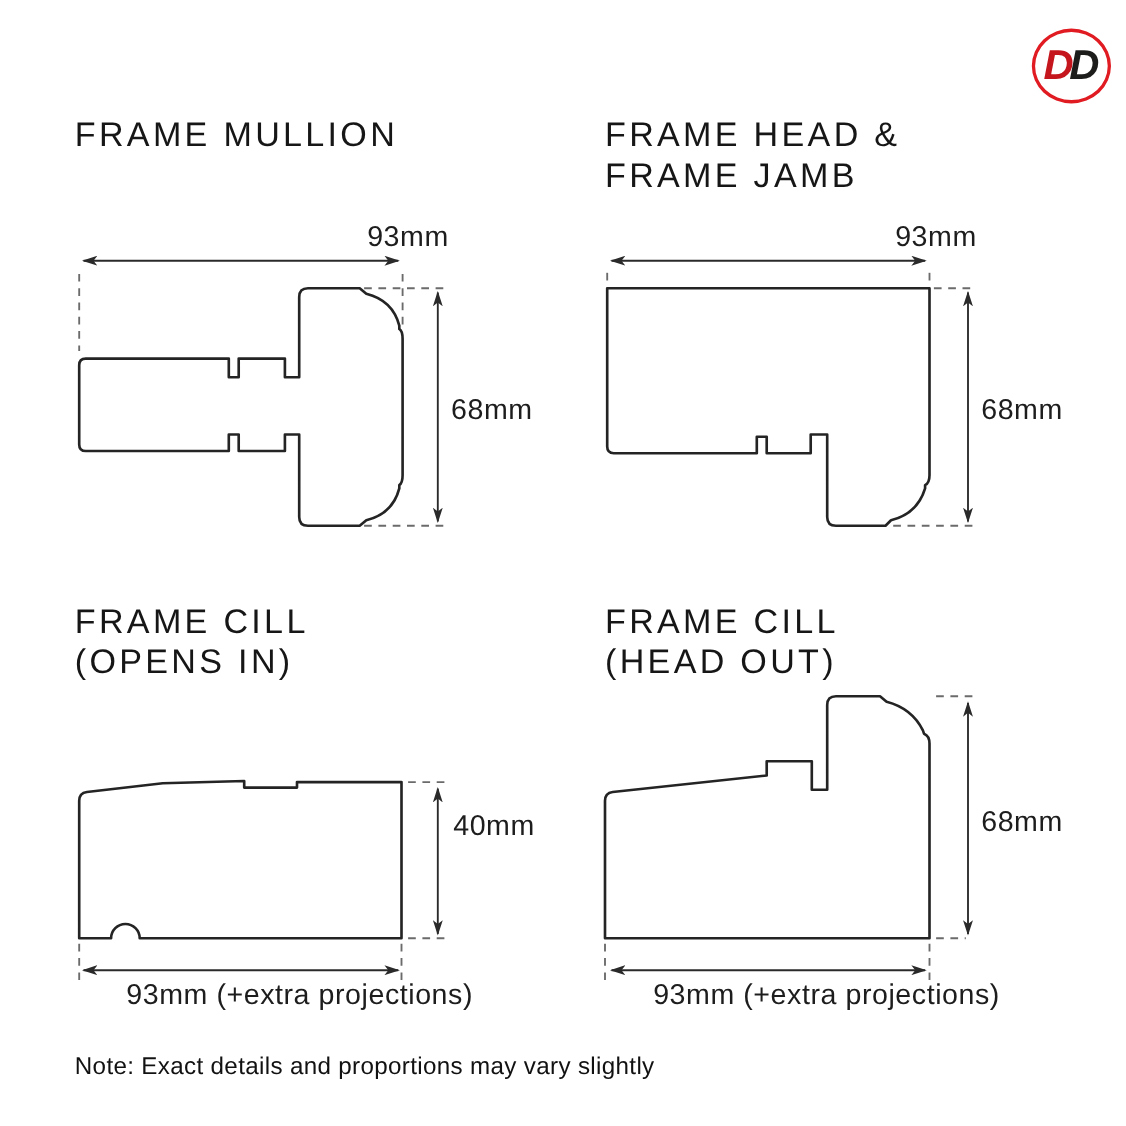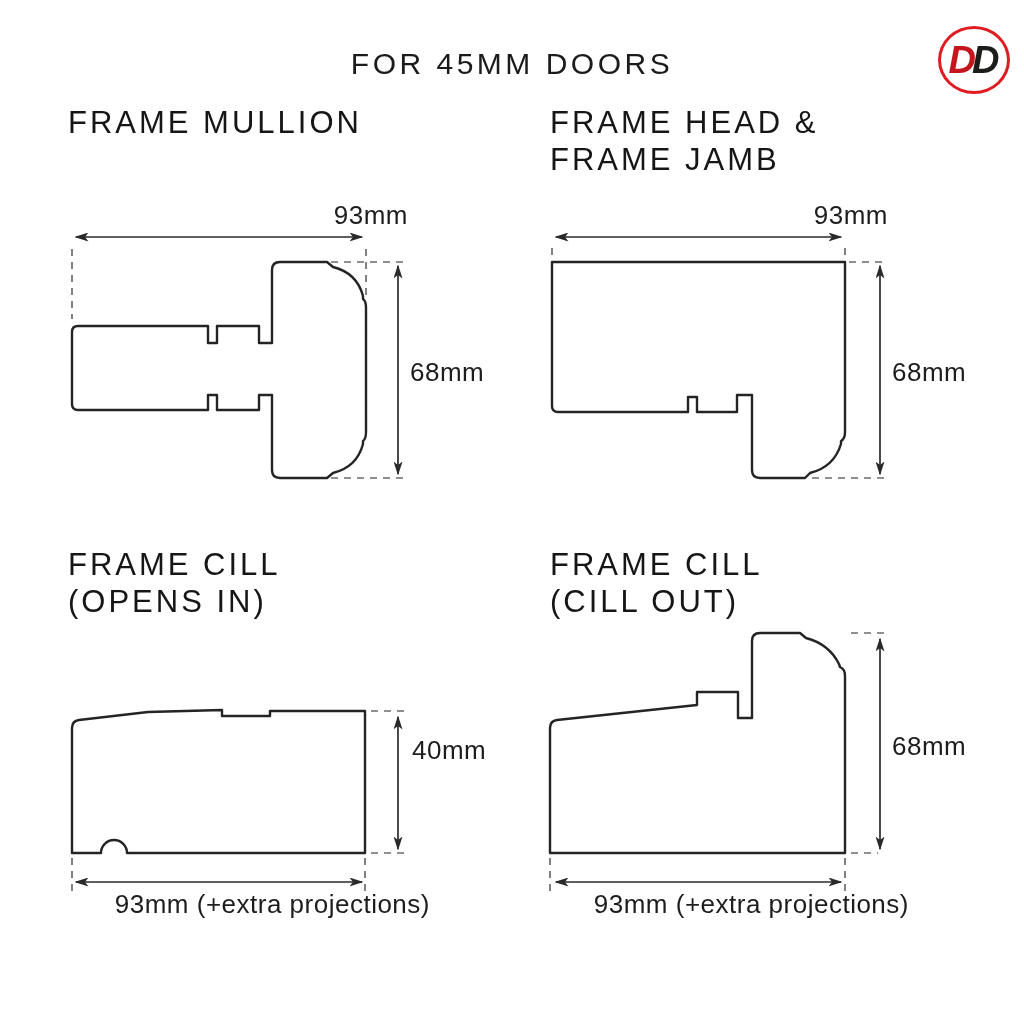--- a/index.html
+++ b/index.html
@@ -145,21 +145,20 @@
         L 738,718
         L 752,718
         L 752,641 Q 752,633 760,633
         L 800,633 L 806,638
         Q 829,644 839,664 L 840,667
         Q 845,669 845,676
         L 845,853 Z"></path>
     </g>
   </svg>
 
-  <div class="abs page-title">FOR 45MM DOORS</div>
 
   <div class="abs logo">
     <span class="d1">D</span>
       <span class="d2">D</span>
   </div>
 
   <div class="abs heading" style="left:550px; top:104px;">
     <div>FRAME HEAD &amp;</div>
     <div>FRAME JAMB</div>
   </div>
@@ -168,29 +167,30 @@
     <div>FRAME MULLION</div>
   </div>
 
   <div class="abs heading" style="left:68px; top:546px;">
     <div>FRAME CILL</div>
     <div>(OPENS IN)</div>
   </div>
 
   <div class="abs heading" style="left:550px; top:546px;">
     <div>FRAME CILL</div>
-    <div>(CILL OUT)</div>
+    <div>(HEAD OUT)</div>
   </div>
 
   <div class="abs dim-label dim-center" style="left:68px; top:200px; width:300px;">93mm</div>
   <div class="abs dim-label" style="left:410px; top:357px;">68mm</div>
 
   <div class="abs dim-label dim-center" style="left:548px; top:200px; width:300px;">93mm</div>
   <div class="abs dim-label" style="left:892px; top:357px;">68mm</div>
 
   <div class="abs dim-label" style="left:412px; top:735px;">40mm</div>
   <div class="abs dim-label dim-center" style="left:48px; top:889px; width:342px;">93mm (+extra projections)</div>
 
   <div class="abs dim-label" style="left:892px; top:731px;">68mm</div>
   <div class="abs dim-label dim-center" style="left:527px; top:889px; width:342px;">93mm (+extra projections)</div>
 
+  <div class="abs note">Note: Exact details and proportions may vary slightly</div>
 
 </div>
 
 </body></html>

